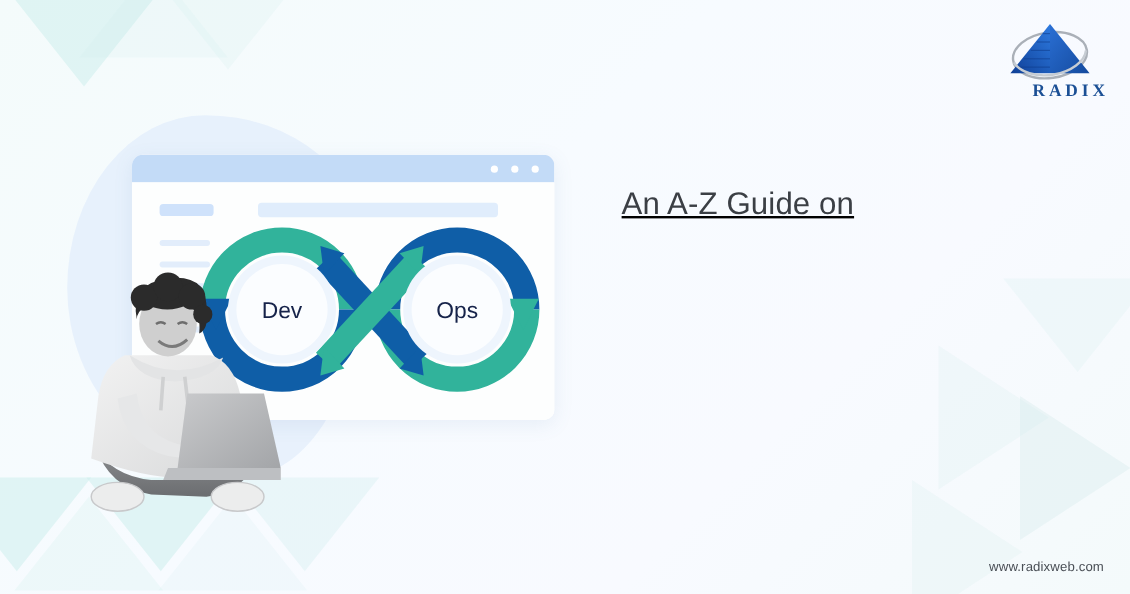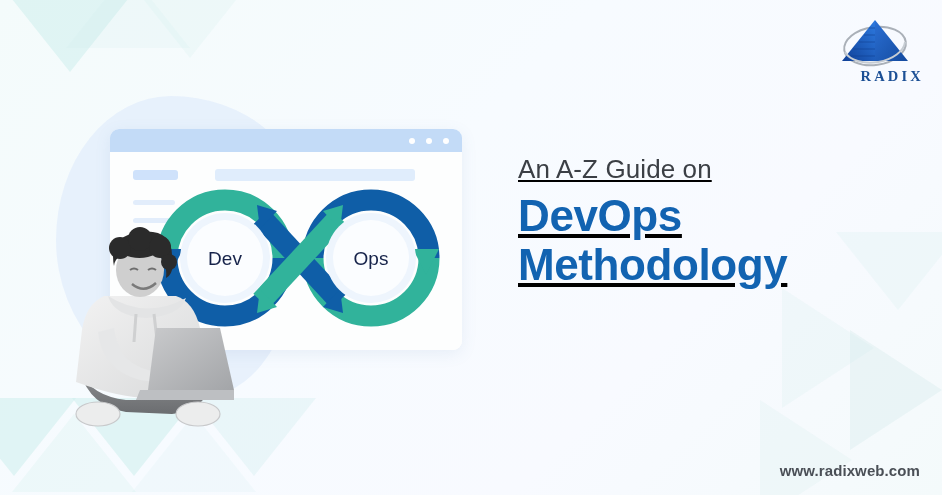--- a/index.html
+++ b/index.html
@@ -103,21 +103,21 @@
   .ph.topbar  { left: 105px; top: 17px; width: 200px; height: 12px; background: #e0edfc; }
   .ph.l1      { left: 23px;  top: 48px; width: 42px; height: 5px; background: #e2edfb;}
   .ph.l2      { left: 23px;  top: 66px; width: 42px; height: 5px; background: #e2edfb;}
   .ph.l3      { left: 23px;  top: 84px; width: 42px; height: 5px; background: #e2edfb;}
   .ph.l4      { left: 23px;  top: 102px; width: 42px; height: 5px; background: #e2edfb;}
   .ph.l5      { left: 23px;  top: 120px; width: 42px; height: 5px; background: #e2edfb;}
 
   
   .loop {
     position: absolute;
-    left: 153px;
+    left: 163px;
     top: 183px;
     width: 290px;
     height: 150px;
   }
 
   
   .person {
     position: absolute;
     left: 62px;
     top: 222px;
@@ -168,24 +168,23 @@
     color: #1b4f95;
     font-family: "Liberation Serif", serif;
     margin-top: -2px;
   }
 
   
   .url {
     position: absolute;
     right: 22px;
     bottom: 16px;
-    font-size: 15px;
+    font-size: 11px;
     color: #4a4f56;
     letter-spacing: .1px;
-    font-weight: bold;
   }
 </style>
 </head>
 <body>
 
 <div class="banner">
 
   <div class="tri-layer">
 
     <div class="tri down" style="left: 8px;  top: -6px;"></div>
@@ -329,24 +328,20 @@
 
       <g>
         <path d="M86 168 l86 0 l-14 -62 l-64 0 z" fill="url(#lapG)"></path>
         <path d="M78 168 l96 0 l4 10 l-104 0 z" fill="#bdbfc2"></path>
       </g>
     </svg>
   </div>
 
   <div class="headline">
     <p class="kicker">An A-Z Guide on</p>
-    <h1 class="title">
-      <span class="line">DevOps</span>
-      <span class="line">Methodology</span>
-    </h1>
   </div>
 
   <div class="logo">
     <svg class="logo-mark" viewBox="0 0 98 56">
       <defs>
         <linearGradient id="pyrL" x1="0" y1="1" x2="1" y2="0">
           <stop offset="0%" stop-color="#0f3f96"></stop>
           <stop offset="100%" stop-color="#2d7ae0"></stop>
         </linearGradient>
         <linearGradient id="pyrR" x1="0" y1="0" x2="1" y2="1">

